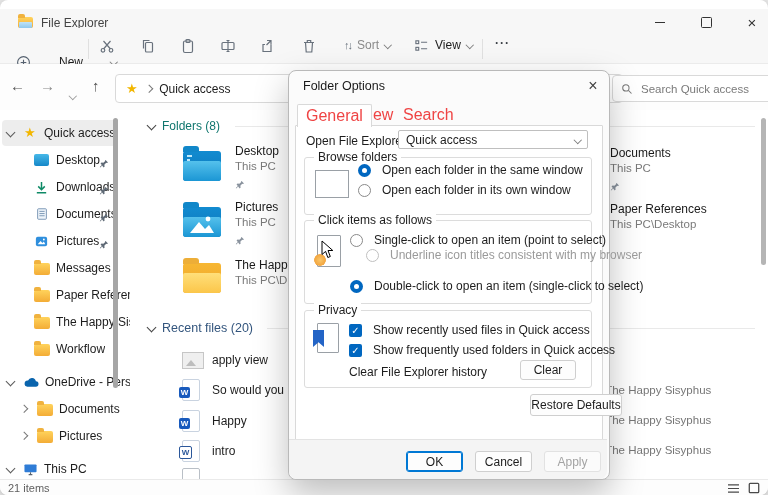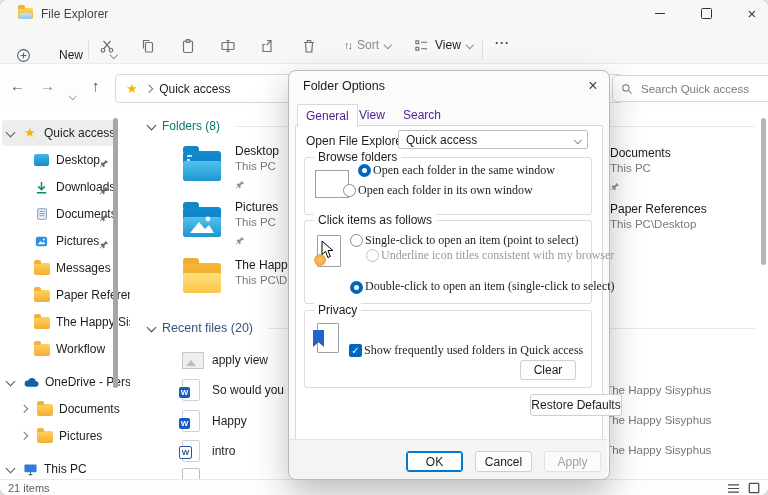--- a/index.html
+++ b/index.html
@@ -4,21 +4,21 @@
 <style>
   html,body{margin:0;padding:0;background:#e8e8e8;font-family:"Liberation Sans",sans-serif;}
   #app{position:relative;width:768px;height:495px;background:#ffffff;overflow:hidden;border-radius:8px;box-shadow:0 2px 10px rgba(0,0,0,.2);}
   .abs{position:absolute;}
   .t12{font-size:12px;color:#1d1d1d;white-space:nowrap;}
   .t11{font-size:11.5px;color:#767676;white-space:nowrap;}
   .chev{display:inline-block;width:6px;height:6px;border-right:1.4px solid #5a5a5a;border-bottom:1.4px solid #5a5a5a;transform:rotate(45deg);}
   .chev.r{transform:rotate(-45deg);}
   .chev.sm{width:4.5px;height:4.5px;border-color:#7a7a7a;}
   
-  #titlebar{left:0;top:0;width:768px;height:28px;background:#f7f7f7;}
+  #titlebar{left:0;top:9px;width:768px;height:28px;background:#f7f7f7;}
   #toolbar{left:0;top:28px;width:768px;height:35px;background:#f7f7f7;border-bottom:1px solid #ebebeb;}
   #navrow{left:0;top:64px;width:768px;height:46px;background:#fdfdfd;}
   .winbtn{width:44px;height:26px;display:flex;align-items:center;justify-content:center;color:#333;}
   .tbtn{display:flex;align-items:center;gap:6px;height:28px;padding:0 6px;border-radius:4px;color:#3a3f45;}
   .ticon{display:flex;align-items:center;justify-content:center;width:26px;height:26px;}
   .divider{width:1px;height:20px;background:#e0e0e0;}
   .field{background:#fff;border:1px solid #d9d9d9;border-radius:4px;display:flex;align-items:center;}
   #searchbox input{border:none;outline:none;font-family:"Liberation Sans",sans-serif;font-size:11.5px;color:#333;width:110px;background:transparent;}
   #searchbox input::placeholder{color:#7a7a7a;}
   
@@ -36,33 +36,33 @@
   .bfold38{width:38px;height:30px;background:linear-gradient(180deg,#128bd0,#0d76b9);border-radius:3px;position:relative;}
   .bfold38::before{content:"";position:absolute;top:-5px;left:0;width:16px;height:6px;border-radius:3px 3px 0 0;background:#1187c9;}
   .bfold38::after{content:"";position:absolute;left:0;bottom:0;width:100%;height:68%;background:linear-gradient(180deg,#55c1ec,#1b96d4);border-radius:2px 2px 3px 3px;}
   .wpage{width:16px;height:20px;background:#fff;border:1px solid #c9d3e0;border-radius:2px;position:relative;}
   .wbadge{position:absolute;left:-4px;bottom:2px;width:11px;height:11px;background:#185abd;border-radius:2px;color:#fff;font-size:8px;font-weight:bold;display:flex;align-items:center;justify-content:center;}
   .wbadge.outline{background:#fff;border:1px solid #2b579a;color:#2b579a;}
   .hline{height:1px;background:#e9e9e9;}
   
   #dialog{left:288px;top:70px;width:320px;height:408px;background:#fbfbfb;border:1px solid #b9b9b9;border-radius:8px;box-shadow:0 14px 34px rgba(0,0,0,.25);z-index:10;}
   #dlg-page{position:absolute;left:6px;top:54px;width:306px;height:314px;background:#fff;border:1px solid #d9d9d9;border-radius:1px;}
-  .tab{position:absolute;top:33px;height:21px;display:flex;align-items:center;justify-content:center;font-size:12px;color:#4c1d95;padding:0 8px;}
+  .tab{position:absolute;top:33px;height:21px;display:flex;align-items:center;justify-content:center;font-size:16px;color:#ef4444;padding:0 8px;}
   .tab.active{background:#fff;border:1px solid #d9d9d9;border-bottom:none;border-radius:2px 2px 0 0;z-index:11;height:22px;}
   .group{position:absolute;border:1px solid #dcdcdc;border-radius:3px;}
   .glabel{position:absolute;top:-8px;left:9px;background:#fff;padding:0 4px;font-size:12px;color:#1d1d1d;white-space:nowrap;}
   .radio{width:13px;height:13px;border-radius:50%;background:#fff;border:1px solid #8a8a8a;box-sizing:border-box;position:relative;flex:none;}
   .radio.sel{background:#0067c0;border:none;}
   .radio.sel::after{content:"";position:absolute;left:4px;top:4px;width:5px;height:5px;border-radius:50%;background:#fff;}
   .radio.dis{border-color:#c0c0c0;}
   .radio.dis.gsel{border:1px solid #c0c0c0;background:#fff;}
   .radio.dis.gsel::after{content:"";position:absolute;left:3px;top:3px;width:5px;height:5px;border-radius:50%;background:#b5b5b5;}
   .checkbox{width:13px;height:13px;border-radius:2px;background:#0067c0;color:#fff;font-size:10px;display:flex;align-items:center;justify-content:center;flex:none;}
   .checkbox::after{content:"\2713";}
-  .optrow{position:absolute;display:flex;align-items:center;gap:2px;font-family:Liberation Serif, serif;}
+  .optrow{position:absolute;display:flex;align-items:center;gap:11px;}
   .optlabel{font-size:12px;color:#1d1d1d;white-space:nowrap;}
   .optlabel.dis{color:#9a9a9a;}
   .btn{position:absolute;background:#fdfdfd;border:1px solid #cfcfcf;border-radius:3px;display:flex;align-items:center;justify-content:center;font-size:12px;color:#1d1d1d;}
   .btn.primary{border:1px solid #0078d4;box-shadow:inset 0 0 0 1px #0078d4;}
   .btn.disabled{background:#fbfbfb;border-color:#e2e2e2;color:#a3a3a3;}
   #dlg-bottom{position:absolute;left:0;top:368px;width:318px;height:39px;background:#f4f4f4;border-top:1px solid #e3e3e3;border-radius:0 0 8px 8px;}
   
   .sbthumb{background:#a6a6a6;border-radius:3px;}
   #statusbar{left:0;top:479px;width:768px;height:16px;background:#fdfdfd;border-top:1px solid #eaeaea;display:flex;align-items:center;}
 </style>
@@ -81,21 +81,21 @@
     <div class="abs winbtn" style="left:638px;top:0;">
         <div style="width:10px;height:1px;background:#333;"></div>
       </div>
     <div class="abs winbtn" style="left:684px;top:0;">
         <div style="width:9px;height:9px;border:1px solid #333;border-radius:1.5px;"></div>
       </div>
     <div class="abs winbtn" style="left:730px;top:0;font-size:15px;">×</div>
   </div>
 
   <div id="toolbar" class="abs">
-    <div class="abs tbtn" style="left:10px;top:13px;gap:28px;">
+    <div class="abs tbtn" style="left:10px;top:20px;gap:28px;">
       <svg width="15" height="15" viewBox="0 0 16 16">
           <circle cx="8" cy="8" r="6.3" fill="none" stroke="#566270" stroke-width="1.2"></circle>
           <path d="M8 5v6M5 8h6" stroke="#566270" stroke-width="1.2"></path>
         </svg>
       <span class="t12">New</span>
       <span class="chev sm"></span>
     </div>
     <div class="abs divider" style="left:88px;top:11px;"></div>
     <div class="abs ticon" style="left:94px;top:5px;">
       <svg width="16" height="16" viewBox="0 0 16 16" fill="none" stroke="#69727d" stroke-width="1.2">
@@ -377,21 +377,21 @@
         <span class="chev sm"></span>
       </div>
 
       <div class="group" style="left:8px;top:31px;width:286px;height:56px;">
         <span class="glabel">Browse folders</span>
         <div style="position:absolute;left:10px;top:12px;width:32px;height:26px;border:1px solid #9aa0a6;background:#fff;"></div>
         <div class="optrow" style="left:53px;top:5px;">
           <span class="radio sel"></span>
           <span class="optlabel">Open each folder in the same window</span>
         </div>
-        <div class="optrow" style="left:38px;top:25px;">
+        <div class="optrow" style="left:53px;top:25px;">
           <span class="radio"></span>
           <span class="optlabel">Open each folder in its own window</span>
         </div>
       </div>
 
       <div class="group" style="left:8px;top:94px;width:286px;height:82px;">
         <span class="glabel">Click items as follows</span>
         <div style="position:absolute;left:12px;top:14px;width:22px;height:30px;border:1px solid #9aa0a6;background:#fff;border-radius:1px;">
           <div style="position:absolute;left:-4px;bottom:0px;width:12px;height:12px;border-radius:50%;background:radial-gradient(circle,#f9c76b 0%,#f2a33c 70%,transparent 72%);"></div>
         </div>
@@ -407,24 +407,29 @@
           <span class="radio sel"></span>
           <span class="optlabel">Double-click to open an item (single-click to select)</span>
         </div>
       </div>
 
       <div class="group" style="left:8px;top:184px;width:286px;height:76px;">
         <span class="glabel">Privacy</span>
         <div style="position:absolute;left:12px;top:12px;width:20px;height:28px;border:1px solid #9aa0a6;background:#fff;border-radius:1px;">
           <div style="position:absolute;left:-5px;top:6px;width:11px;height:17px;background:#2364c6;clip-path:polygon(0 0,100% 0,100% 100%,50% 72%,0 100%);"></div>
         </div>
+        <div class="optrow" style="left:44px;top:12px;">
+          <span class="checkbox"></span>
+          <span class="optlabel">Show recently used files in Quick access</span>
+        </div>
         <div class="optrow" style="left:44px;top:32px;">
           <span class="checkbox"></span>
           <span class="optlabel">Show frequently used folders in Quick access</span>
         </div>
+        <div class="abs t12" style="left:44px;top:54px;">Clear File Explorer history</div>
         <div class="btn" style="left:215px;top:49px;width:54px;height:18px;">Clear</div>
       </div>
 
       <div class="btn" style="left:198px;top:268px;width:90px;height:20px;margin-left:36px;">Restore Defaults</div>
     </div>
 
     <div id="dlg-bottom"></div>
     <div class="btn primary" style="left:117px;top:380px;width:55px;height:19px;z-index:12;">OK</div>
     <div class="btn" style="left:186px;top:380px;width:55px;height:19px;z-index:12;">Cancel</div>
     <div class="btn disabled" style="left:255px;top:380px;width:55px;height:19px;z-index:12;">Apply</div>

